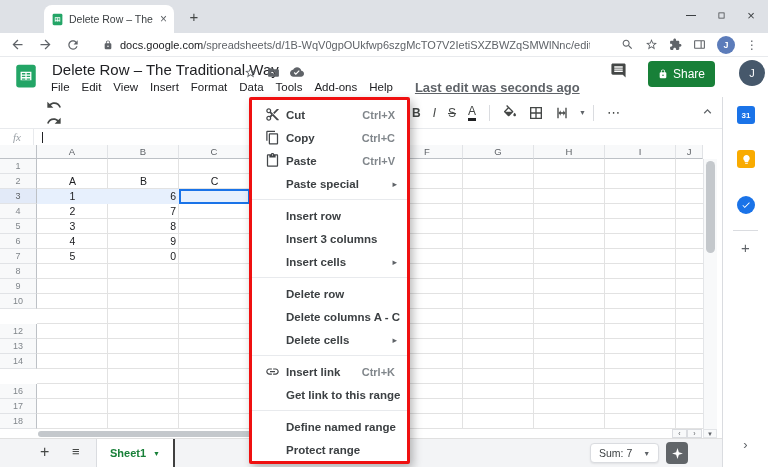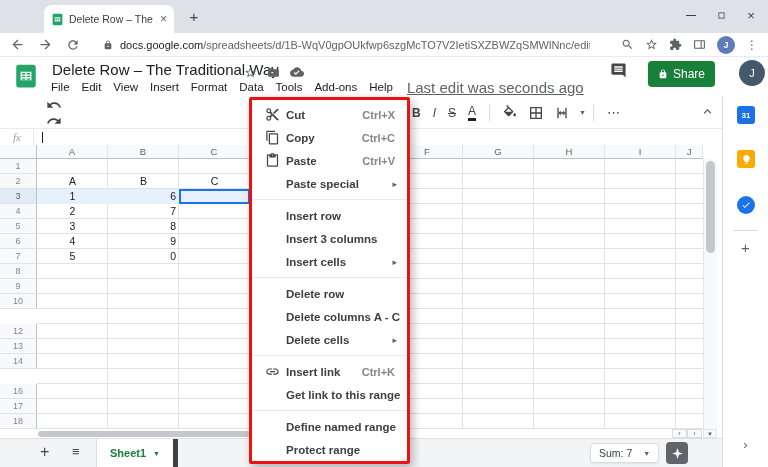--- a/index.html
+++ b/index.html
@@ -33,21 +33,21 @@
     display:flex;align-items:center;justify-content:center;font-weight:bold;}
   .dots{color:#5F6368;font-size:12px;}
 
   
   .sheets-header{position:absolute;left:0;top:57px;width:768px;height:40px;background:#fff;}
   .logo{position:absolute;left:13px;top:6px;}
   .doc-title{position:absolute;left:52px;top:4px;font-size:15px;color:#202124;white-space:nowrap;}
   .title-icons{position:absolute;left:244px;top:8px;display:flex;gap:10px;align-items:center;}
   .menubar{position:absolute;left:51px;top:22px;height:16px;display:flex;align-items:center;font-size:11.5px;color:#202124;}
   .menu-it{margin-right:12px;white-space:nowrap;}
-  .last-edit{color:#5F6368;text-decoration:underline;font-size:15px;margin-left:2px;white-space:nowrap;}
+  .last-edit{color:#5F6368;text-decoration:underline;font-size:13px;margin-left:10px;white-space:nowrap;font-weight:bold;}
   .comment-btn{position:absolute;left:610px;top:5px;}
   .share-btn{position:absolute;left:648px;top:4px;width:67px;height:26px;background:#188038;border-radius:4px;
     color:#fff;display:flex;align-items:center;justify-content:center;gap:5px;font-size:12px;font-weight:500;}
   .doc-avatar{position:absolute;left:739px;top:3px;width:26px;height:26px;border-radius:50%;background:#46586B;
     color:#fff;display:flex;align-items:center;justify-content:center;font-size:11px;}
 
   
   .toolbar{position:absolute;left:0;top:97px;width:768px;height:31px;background:#fff;}
   .tb{position:absolute;top:0;height:31px;display:flex;align-items:center;}
   #tb-left{left:30px;flex-direction:column;}
@@ -98,21 +98,21 @@
     color:#5F6368;font-size:6px;display:flex;align-items:center;justify-content:center;}
   .hthumb{position:absolute;left:38px;top:286px;width:312px;height:6px;border-radius:3px;background:#C4C8CC;}
   .harrow{position:absolute;top:284px;width:15px;height:9px;border:1px solid #DADCE0;background:#F8F9FA;
     color:#5F6368;font-size:7px;display:flex;align-items:center;justify-content:center;line-height:1;}
 
   
   .sheetbar{position:absolute;left:0;top:438px;width:722px;height:29px;background:#F3F4F6;border-top:1px solid #E0E0E0;}
   .sb-add{position:absolute;left:40px;top:4px;font-size:16px;color:#444746;}
   .sb-all{position:absolute;left:72px;top:5px;font-size:13px;color:#444746;}
   .sheet-tab{position:absolute;left:96px;top:0;height:28px;background:#fff;border-left:1px solid #DADCE0;
-    border-right:5px solid #404040;display:flex;align-items:center;padding:0 13px;gap:7px;}
+    border-right:2px solid #404040;display:flex;align-items:center;padding:0 13px;gap:7px;}
   .sheet-tab-label{color:#188038;font-weight:bold;font-size:11px;}
   .sheet-caret{color:#188038;font-size:7px;}
   .sum-pill{position:absolute;left:590px;top:4px;height:20px;background:#fff;border:1px solid #DADCE0;border-radius:4px;
     display:flex;align-items:center;padding:0 8px;gap:7px;font-size:10.5px;color:#3C4043;box-shadow:0 1px 2px rgba(0,0,0,.08);}
   .explore-btn{position:absolute;left:666px;top:3px;width:22px;height:22px;border-radius:4px;background:#616569;
     display:flex;align-items:center;justify-content:center;}
 
   
   .sidebar{position:absolute;left:722px;top:97px;width:46px;height:370px;background:#fff;border-left:1px solid #DADCE0;}
   .app{position:absolute;left:14px;width:18px;height:18px;display:flex;align-items:center;justify-content:center;}

